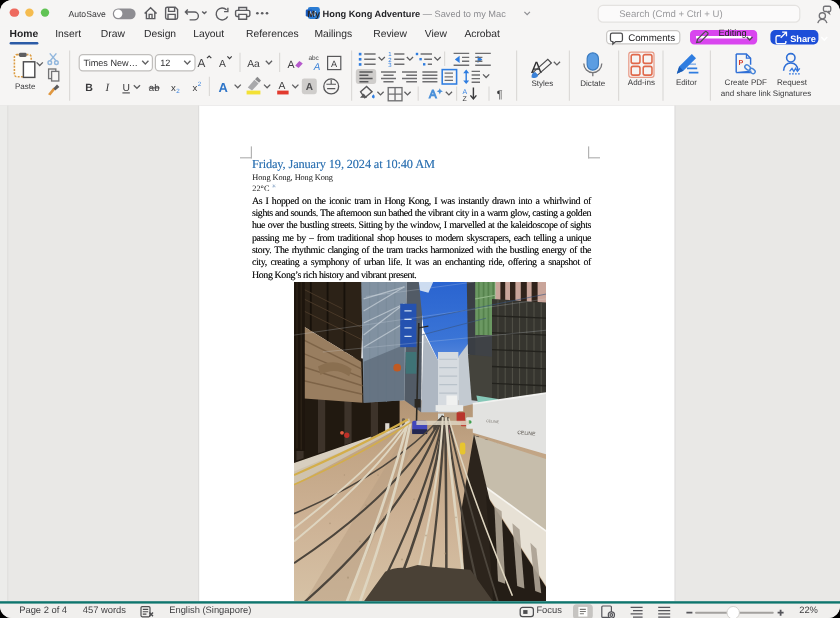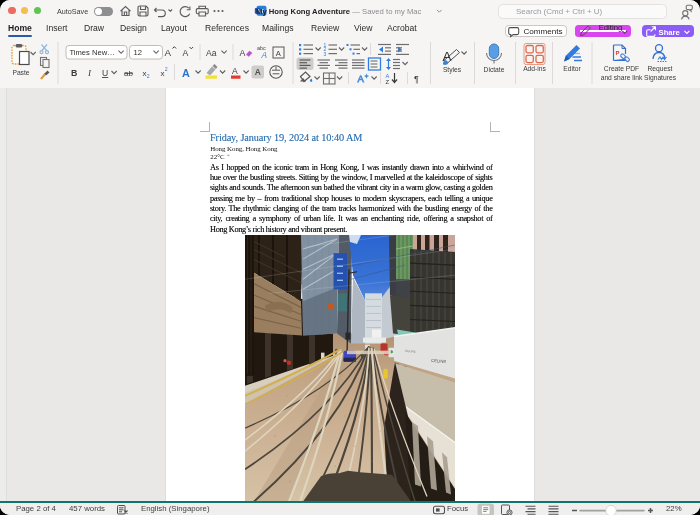--- a/index.html
+++ b/index.html
@@ -13,21 +13,21 @@
   .ttl{font-size:11px;color:#242428;}
   .ttl .gray{color:#8c8c90;}
   #searchbox{position:absolute;left:498px;top:3.5px;width:169px;height:15.5px;border:1px solid #e4e2e0;background:#fbfafa;border-radius:4.5px;}
   
   .tab{position:absolute;top:23px;font-size:8.6px;color:#2a2a2c;}
   .btn{position:absolute;top:24.8px;height:12.6px;border-radius:3.5px;font-size:8.1px;display:flex;align-items:flex-end;}
   
   #ribbon{position:absolute;left:0;top:40px;width:700px;height:48.5px;}
   
   #canvas{position:absolute;left:0;top:88px;width:700px;height:413px;background:#e9e8e6;}
-  #page{position:absolute;left:165.7px;top:0px;width:368px;height:413px;background:#fff;box-shadow:-1px 0 0 #dedddc,1px 0 0 #dedddc;}
+  #page{position:absolute;left:165.7px;top:0px;width:396px;height:413px;background:#fff;box-shadow:-1px 0 0 #dedddc,1px 0 0 #dedddc;}
   .serif{font-family:"Liberation Serif",serif;}
   
   #statusbar{position:absolute;left:0;top:501px;width:700px;height:30px;background:#f0efed;border-top:2px solid #0f766e;font-size:7.8px;color:#3e3e40;}
   .sb{position:absolute;top:1.2px;}
 </style>
 </head>
 <body>
 <div id="win">
 
   <div id="titlebar">
@@ -94,21 +94,21 @@
   <div class="tab" style="left:354px;">View</div>
   <div class="tab" style="left:387px;">Acrobat</div>
   <div class="abs" style="left:7.5px;top:35.3px;width:24px;height:2px;background:#2b5ba6;border-radius:1px;"></div>
 
   <div class="btn" style="left:505px;width:61.5px;background:#fff;border:1px solid #c9c7c5;color:#242426;">
     <span style="margin-left:17.5px;">Comments</span>
   </div>
   <div class="btn" style="left:575.2px;width:56px;background:#fff;border:5px solid #d946ef;color:#242426;">
     <span style="margin-left:18.5px;font-size:7.7px;">Editing</span>
   </div>
-  <div class="btn" style="left:641.5px;width:52px;background:#8b5cf6;color:#fff;border-radius:4px;">
+  <div class="btn" style="left:641.5px;width:40px;background:#1d4ed8;color:#fff;border-radius:4px;">
     <span style="margin-left:17px;font-weight:600;font-size:7.7px;">Share</span>
   </div>
   <div id="btn-icons">
   <svg width="700" height="22" viewBox="0 0 700 22" style="position:absolute;left:0;top:22px;">
 
     <path d="M510.2,5.6 h7 a1.5,1.5 0 0 1 1.5,1.5 v4 a1.5,1.5 0 0 1 -1.5,1.5 h-4.1 l-2.4,2.1 v-2.1 h-0.5 a1.5,1.5 0 0 1 -1.5,-1.5 v-4 a1.5,1.5 0 0 1 1.5,-1.5 Z" fill="none" stroke="#4c4c4e" stroke-width="1.05"></path>
 
     <path d="M580.5,13.4 L581.4,10.6 L587.4,4.5 a1,1 0 0 1 1.5,0 l0.8,0.8 a1,1 0 0 1 0,1.5 L583.7,12.9 Z" fill="none" stroke="#4c4c4e" stroke-width="1"></path>
     <path d="M622.3,8.9 L624.7,11.3 L627.1,8.9" fill="none" stroke="#4c4c4e" stroke-width="1.1"></path>
 
@@ -374,22 +374,22 @@
       <div class="abs" style="left:34.4px;top:43.3px;width:9.5px;height:1px;background:#b3b3b3;"></div>
       <div class="abs" style="left:324.6px;top:33.5px;width:1px;height:10.3px;background:#b3b3b3;"></div>
       <div class="abs" style="left:324.6px;top:43.3px;width:9.5px;height:1px;background:#b3b3b3;"></div>
 
       <div class="serif abs" id="hd1" style="left:44.3px;top:44.9px;font-size:10.3px;letter-spacing:-0.12px;line-height:1;color:#2e72b2;white-space:nowrap;text-shadow:0 0 0.4px rgba(46,114,178,0.5);">Friday, January 19, 2024 at 10:40 AM</div>
       <div class="serif abs" style="left:44.6px;top:57.6px;font-size:6.9px;letter-spacing:-0.05px;line-height:1;color:#111;">Hong Kong, Hong Kong</div>
       <div class="serif abs" style="left:44.6px;top:65.6px;font-size:6.9px;line-height:1;color:#111;">22°C&nbsp;<span style="font-size:4.5px;vertical-align:2.2px;color:#7a9bc0;">☀</span></div>
 
       <div class="serif abs" id="body1" style="left:44.3px;top:74.5px;width:282.5px;font-size:8.3px;letter-spacing:-0.34px;line-height:10.35px;color:#0c0c0c;text-shadow:0 0 0.4px rgba(0,0,0,0.5);">
         <div class="jl">As I hopped on the iconic tram in Hong Kong, I was instantly drawn into a whirlwind of</div>
+        <div class="jl">sights and sounds. The afternoon sun bathed the vibrant city in a warm glow, casting a golden</div>
         <div class="jl">hue over the bustling streets. Sitting by the window, I marvelled at the kaleidoscope of sights</div>
-        <div class="jl">sights and sounds. The afternoon sun bathed the vibrant city in a warm glow, casting a golden</div>
         <div class="jl">passing me by – from traditional shop houses to modern skyscrapers, each telling a unique</div>
         <div class="jl">story. The rhythmic clanging of the tram tracks harmonized with the bustling energy of the</div>
         <div class="jl">city, creating a symphony of urban life. It was an enchanting ride, offering a snapshot of</div>
         <div>Hong Kong’s rich history and vibrant present.</div>
       </div>
 
       <div class="abs" style="left:79.7px;top:146.5px;width:210px;height:266.5px;overflow:hidden;">
         <svg width="210" height="266.5" viewBox="0 0 210 265" preserveAspectRatio="none">
           <defs>
             <linearGradient id="roadg" x1="0" y1="0" x2="0" y2="1">

